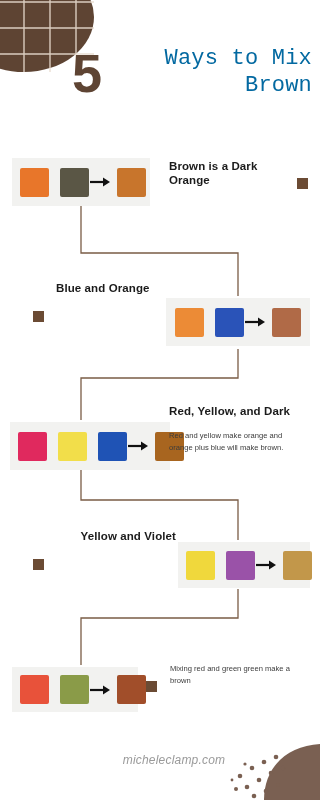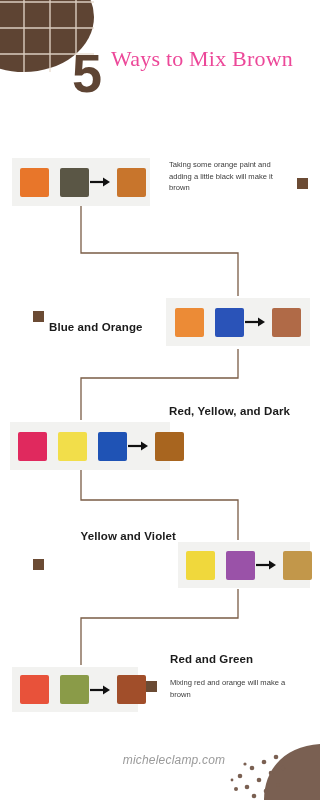--- a/index.html
+++ b/index.html
@@ -54,26 +54,27 @@
     float: left;
     font-family: "Liberation Sans", sans-serif;
     font-weight: bold;
     font-size: 54px;
     line-height: 54px;
     color: #5E4433;
     margin-right: 9px;
     margin-top: 2px;
   }
   #title-text {
-    font-family: Liberation Serif, serif;
+    font-family: Liberation Mono, monospace;
     font-size: 22px;
     line-height: 27px;
-    color: #ec4899;
+    color: #0369a1;
     letter-spacing: .2px;
     padding-top: 1px;
+    text-align: right;
   }
 
   
   .section {
     position: absolute;
     width: 320px;
   }
   .swatch-strip {
     position: absolute;
     background: #f2f2f0;
@@ -193,58 +194,59 @@
     <div class="swatch" style="background:#5A5645;"></div>
     <div class="arrow">
       <svg viewBox="0 0 21 12" width="21" height="12">
           <path d="M0,6 L15,6" stroke="#111" stroke-width="2.2"></path>
           <path d="M13,1.5 L20,6 L13,10.5 Z" fill="#111"></path>
         </svg>
     </div>
     <div class="swatch" style="background:#C8752C;"></div>
   </div>
   <div class="text-block" style="left:169px; top:159px; width:122px;">
-    <p class="sec-body">Taking some orange paint and adding a little black will make it brown</p>
+    <p class="sec-heading">Brown is a Dark Orange</p>
   </div>
   <div class="bullet-square" style="left:297px; top:178px;"></div>
 </div>
 
 <div class="section" style="top:0;left:0;">
   <div class="swatch-strip" style="left:166px; top:298px; width:144px; height:48px; padding-left:9px;">
     <div class="swatch gap" style="background:#EC8B36;"></div>
     <div class="swatch" style="background:#2A53B8;"></div>
     <div class="arrow">
       <svg viewBox="0 0 21 12" width="21" height="12">
           <path d="M0,6 L15,6" stroke="#111" stroke-width="2.2"></path>
           <path d="M13,1.5 L20,6 L13,10.5 Z" fill="#111"></path>
         </svg>
     </div>
     <div class="swatch" style="background:#B06A47;"></div>
   </div>
-  <div class="text-block" style="left:49px; top:281px; width:112px;margin-top:39px;">
+  <div class="text-block" style="left:56px; top:281px; width:112px;">
     <p class="sec-heading">Blue and Orange</p>
   </div>
   <div class="bullet-square" style="left:33px; top:311px;"></div>
 </div>
 
 <div class="section" style="top:0;left:0;">
   <div class="swatch-strip" style="left:10px; top:422px; width:160px; height:48px; padding-left:8px;">
     <div class="swatch gap" style="background:#E0295E;"></div>
     <div class="swatch gap" style="background:#F2DE4A;"></div>
     <div class="swatch" style="background:#1F53B5;"></div>
     <div class="arrow">
       <svg viewBox="0 0 21 12" width="21" height="12">
           <path d="M0,6 L15,6" stroke="#111" stroke-width="2.2"></path>
           <path d="M13,1.5 L20,6 L13,10.5 Z" fill="#111"></path>
         </svg>
     </div>
     <div class="swatch" style="background:#A8651F;"></div>
   </div>
   <div class="text-block" style="left:169px; top:404px; width:130px;">
     <p class="sec-heading">Red, Yellow, and Dark</p>
+    <p class="sec-body" style="margin-top:12px;">Red and yellow make orange and orange plus blue will make brown.</p>
   </div>
 </div>
 
 <div class="section" style="top:0;left:0;">
   <div class="swatch-strip" style="left:178px; top:542px; width:132px; height:46px; padding-left:8px;">
     <div class="swatch gap" style="background:#F0D83C;"></div>
     <div class="swatch" style="background:#9A52A8;"></div>
     <div class="arrow">
       <svg viewBox="0 0 21 12" width="21" height="12">
           <path d="M0,6 L15,6" stroke="#111" stroke-width="2.2"></path>
@@ -265,22 +267,21 @@
     <div class="swatch" style="background:#8A9B48;"></div>
     <div class="arrow">
       <svg viewBox="0 0 21 12" width="21" height="12">
           <path d="M0,6 L15,6" stroke="#111" stroke-width="2.2"></path>
           <path d="M13,1.5 L20,6 L13,10.5 Z" fill="#111"></path>
         </svg>
     </div>
     <div class="swatch" style="background:#A14E2A;"></div>
   </div>
   <div class="text-block" style="left:170px; top:652px; width:125px;">
-    <p class="sec-heading">Red and Green</p>
-    <p class="sec-body" style="margin-top:11px;">Mixing red and orange will make a brown</p>
+    <p class="sec-body" style="margin-top:11px;">Mixing red and green green make a brown</p>
   </div>
   <div class="bullet-square" style="left:146px; top:681px;"></div>
 </div>
 
 <div id="footer-url">micheleclamp.com</div>
 
 <div id="footer-decoration">
   <svg viewBox="0 0 100 70" width="100" height="70">
     <path d="M44,70 C44,38 66,16 100,14 L100,70 Z" fill="#7a6052"></path>
     <g fill="#7a6052">

